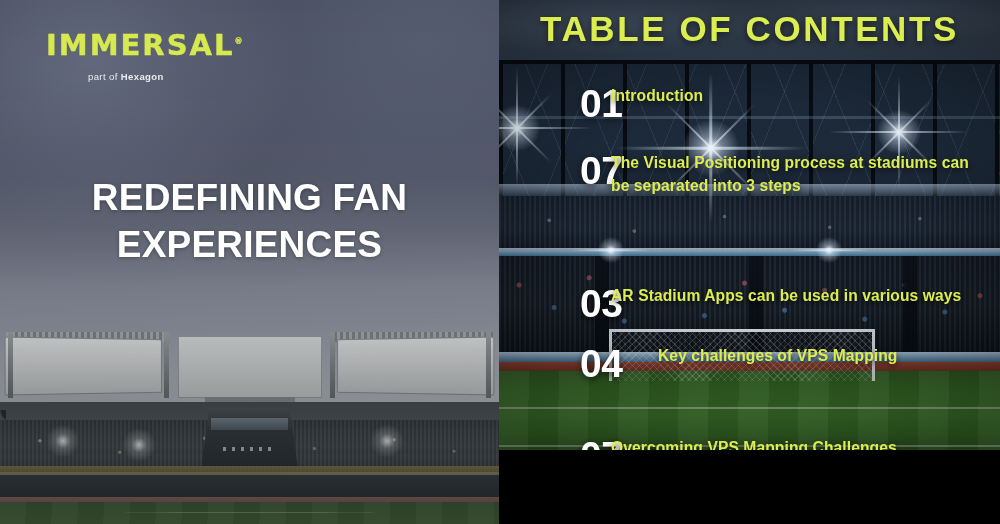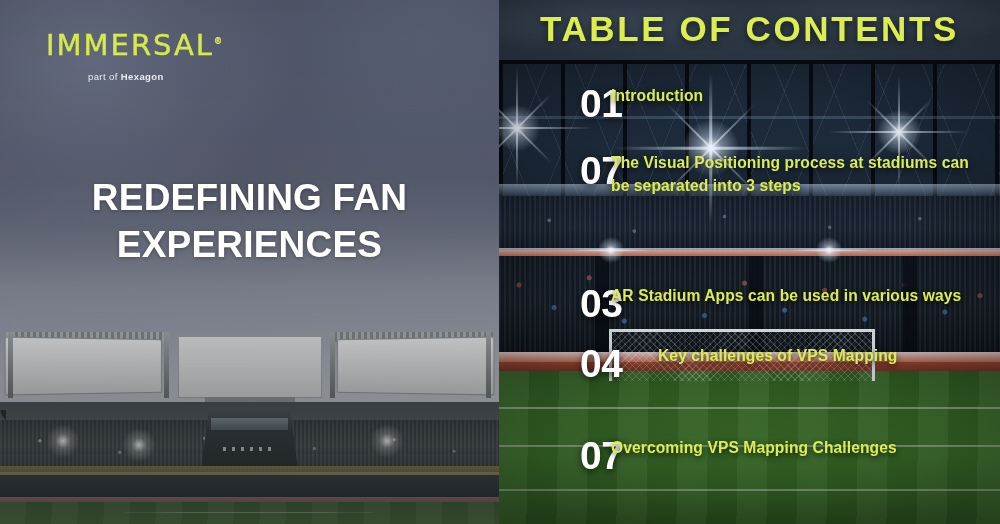--- a/index.html
+++ b/index.html
@@ -142,21 +142,21 @@
   }
 
   
   .left-content{ position:absolute; inset:0; }
   .logo-wrap{ position:absolute; left:46px; top:31px; }
   .logo-mark{
     font-family:"DejaVu Sans", sans-serif;
     font-size:29px;
     letter-spacing:2.0px;
     color:#d6e94e;
-    font-weight:400;
+    font-weight:700;
     line-height:1;
     position:relative;
     -webkit-text-stroke:.4px #d6e94e;
   }
   .logo-reg{
     font-size:8px; vertical-align:super; letter-spacing:0;
     color:#d6e94e;
   }
   .logo-sub{
     margin-top:11px; margin-left:42px;
@@ -183,23 +183,23 @@
     font-weight:700;
     letter-spacing:.2px;
     line-height:1.28;
     color:#ffffff;
     text-shadow:0 1px 4px rgba(0,0,0,.30);
   }
 
   
   .right-panel{
     position:relative;
-    width:501px; height:524px;
+    width:501px; height:450px;
     overflow:hidden;
-    background:#c2410c;
+    background:#0c4a6e;
   }
   .r-sky{
     position:absolute; left:0; right:0; top:0; height:62px;
     background:
       radial-gradient(ellipse 50% 80% at 20% 30%, rgba(120,140,170,.35), rgba(0,0,0,0) 70%),
       radial-gradient(ellipse 45% 70% at 78% 20%, rgba(110,130,160,.30), rgba(0,0,0,0) 70%),
       linear-gradient(180deg,#3c4a5c 0%, #3a4858 45%, #2f3c4c 100%);
   }
   .r-roof{
     position:absolute; left:0; right:0; top:60px; height:186px;

